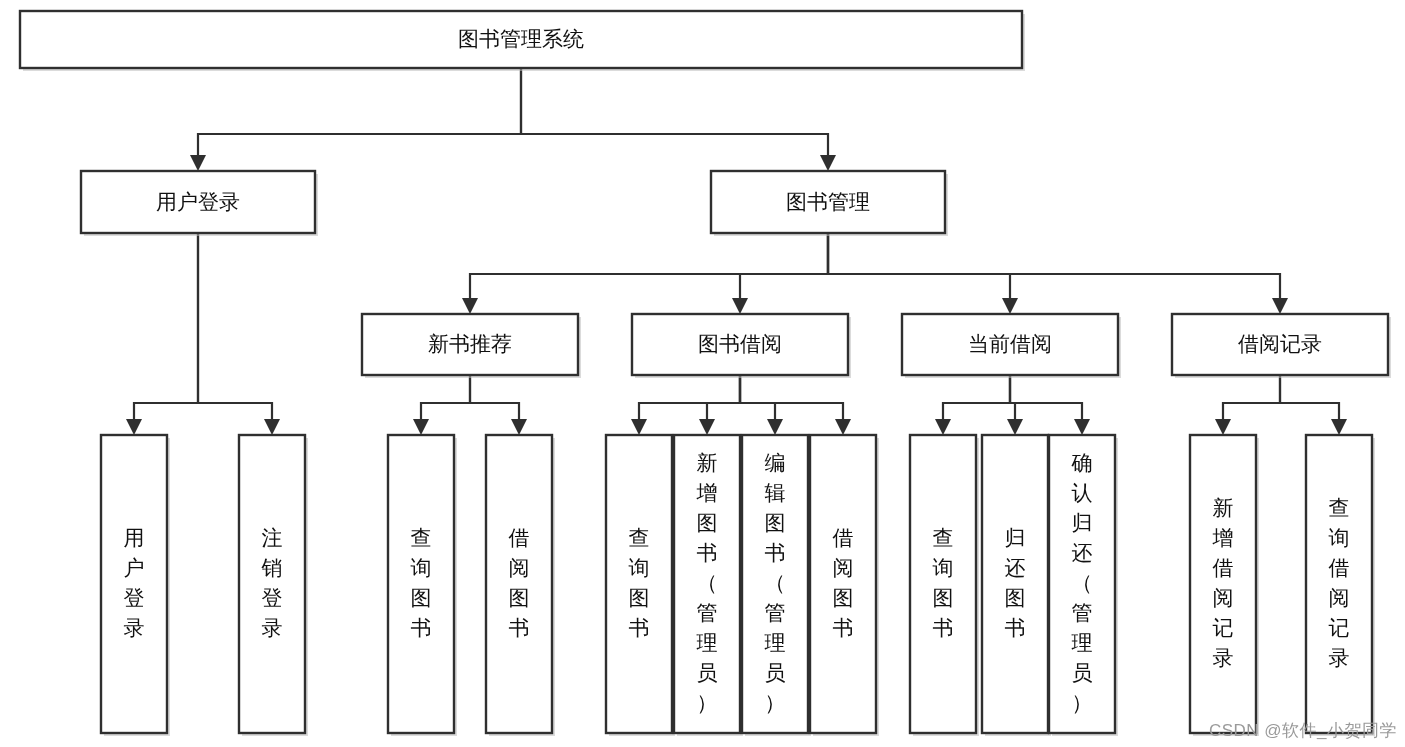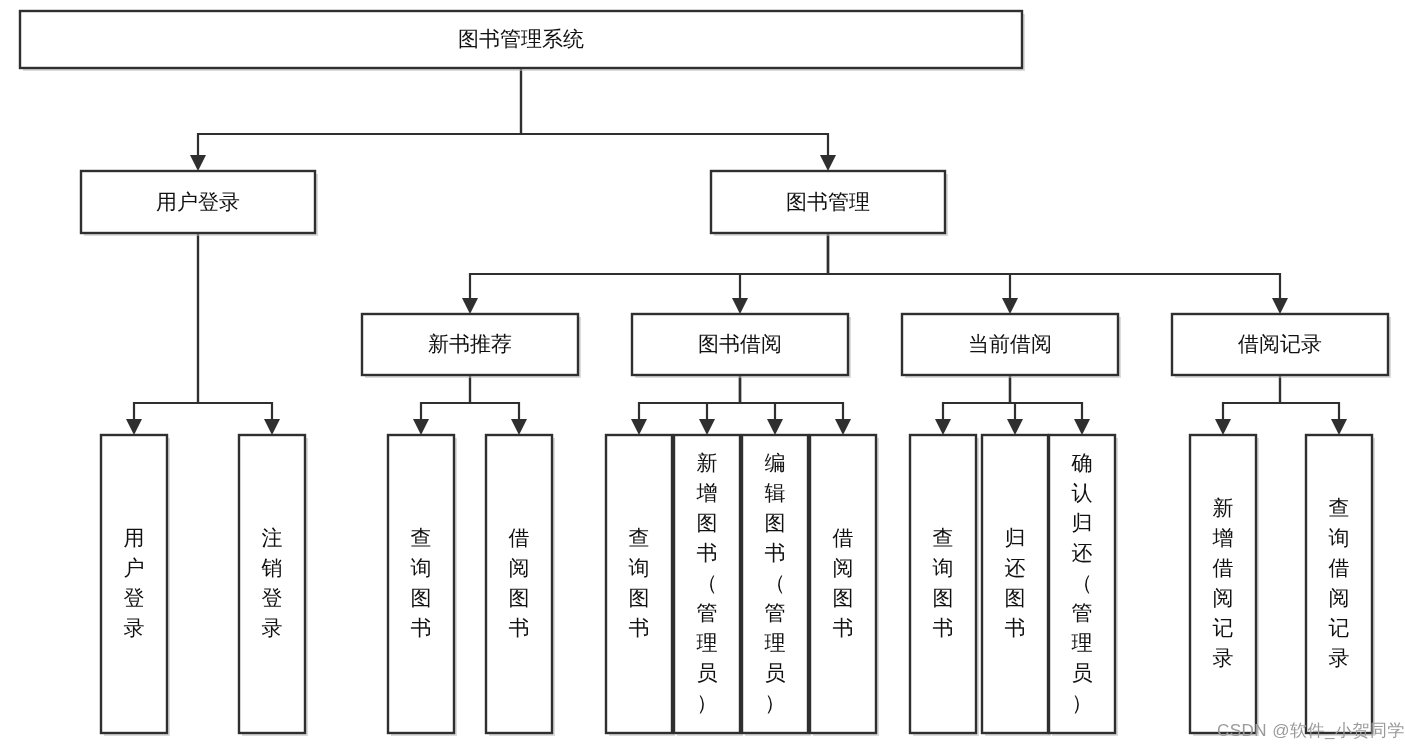--- a/index.html
+++ b/index.html
@@ -12,21 +12,21 @@
   .node-box{fill:#ffffff;stroke:#2f2f2f;stroke-width:2.4;}
   .node-shadow{fill:#bdbdbd;opacity:.55;}
   .edge-line{stroke:#2f2f2f;stroke-width:2.2;fill:none;}
   .arrow-head{fill:#2f2f2f;}
   .node-label{
     font-family:"Liberation Sans","DejaVu Sans",sans-serif;
     fill:#111111;font-size:21px;text-anchor:middle;dominant-baseline:middle;
   }
   .node-label.vertical{font-size:21px;text-anchor:middle;}
   .watermark{
-    position:absolute;right:12px;bottom:5px;
+    position:absolute;right:20px;bottom:5px;
     font-family:"Liberation Sans","DejaVu Sans",sans-serif;
     font-size:17px;color:#9a9a9a;white-space:nowrap;letter-spacing:.5px;
     user-select:none;
   }
 </style>
 </head>
 <body>
 
 <div id="diagram-root">
   <svg class="flow" viewBox="0 0 1405 747">

